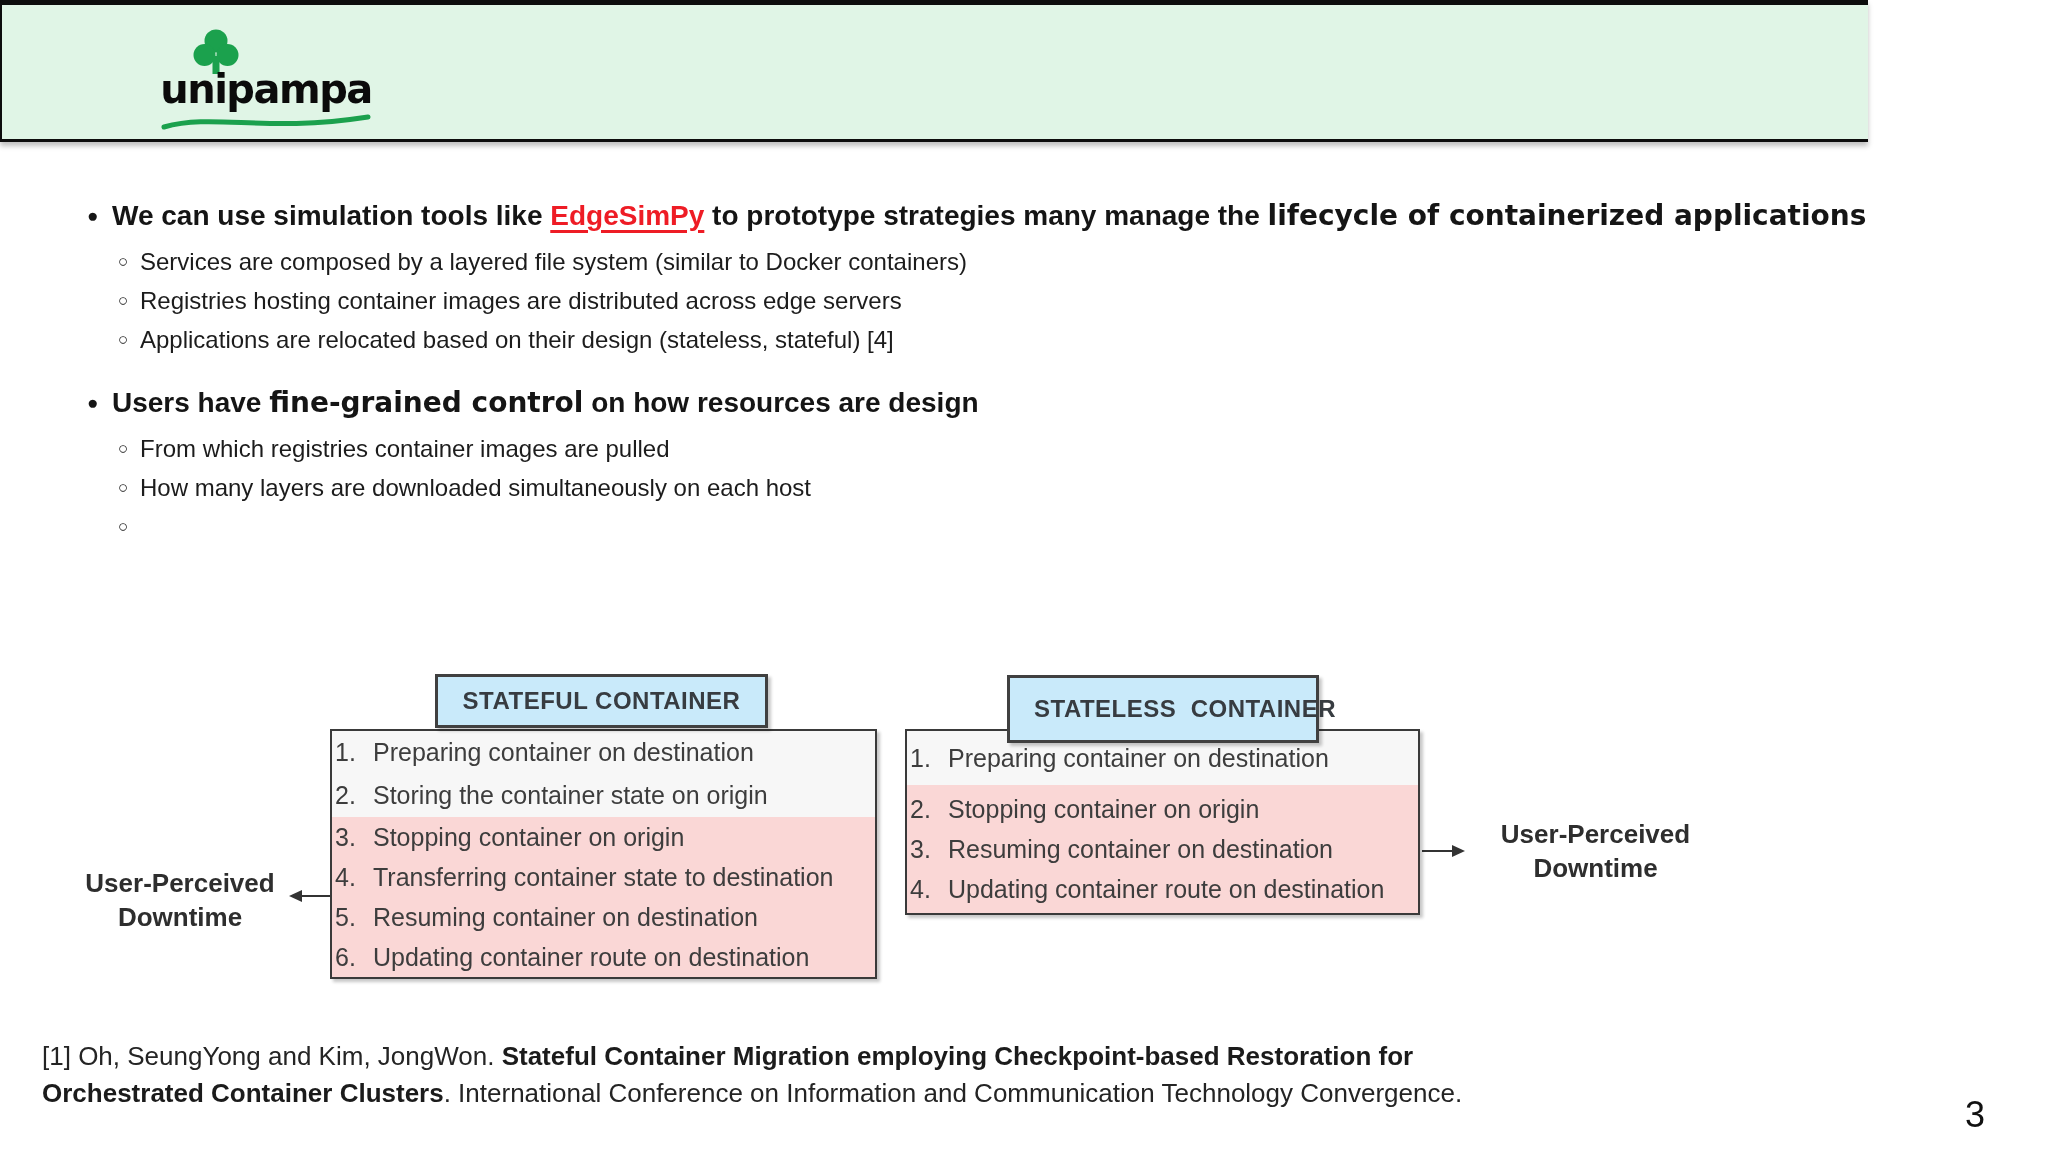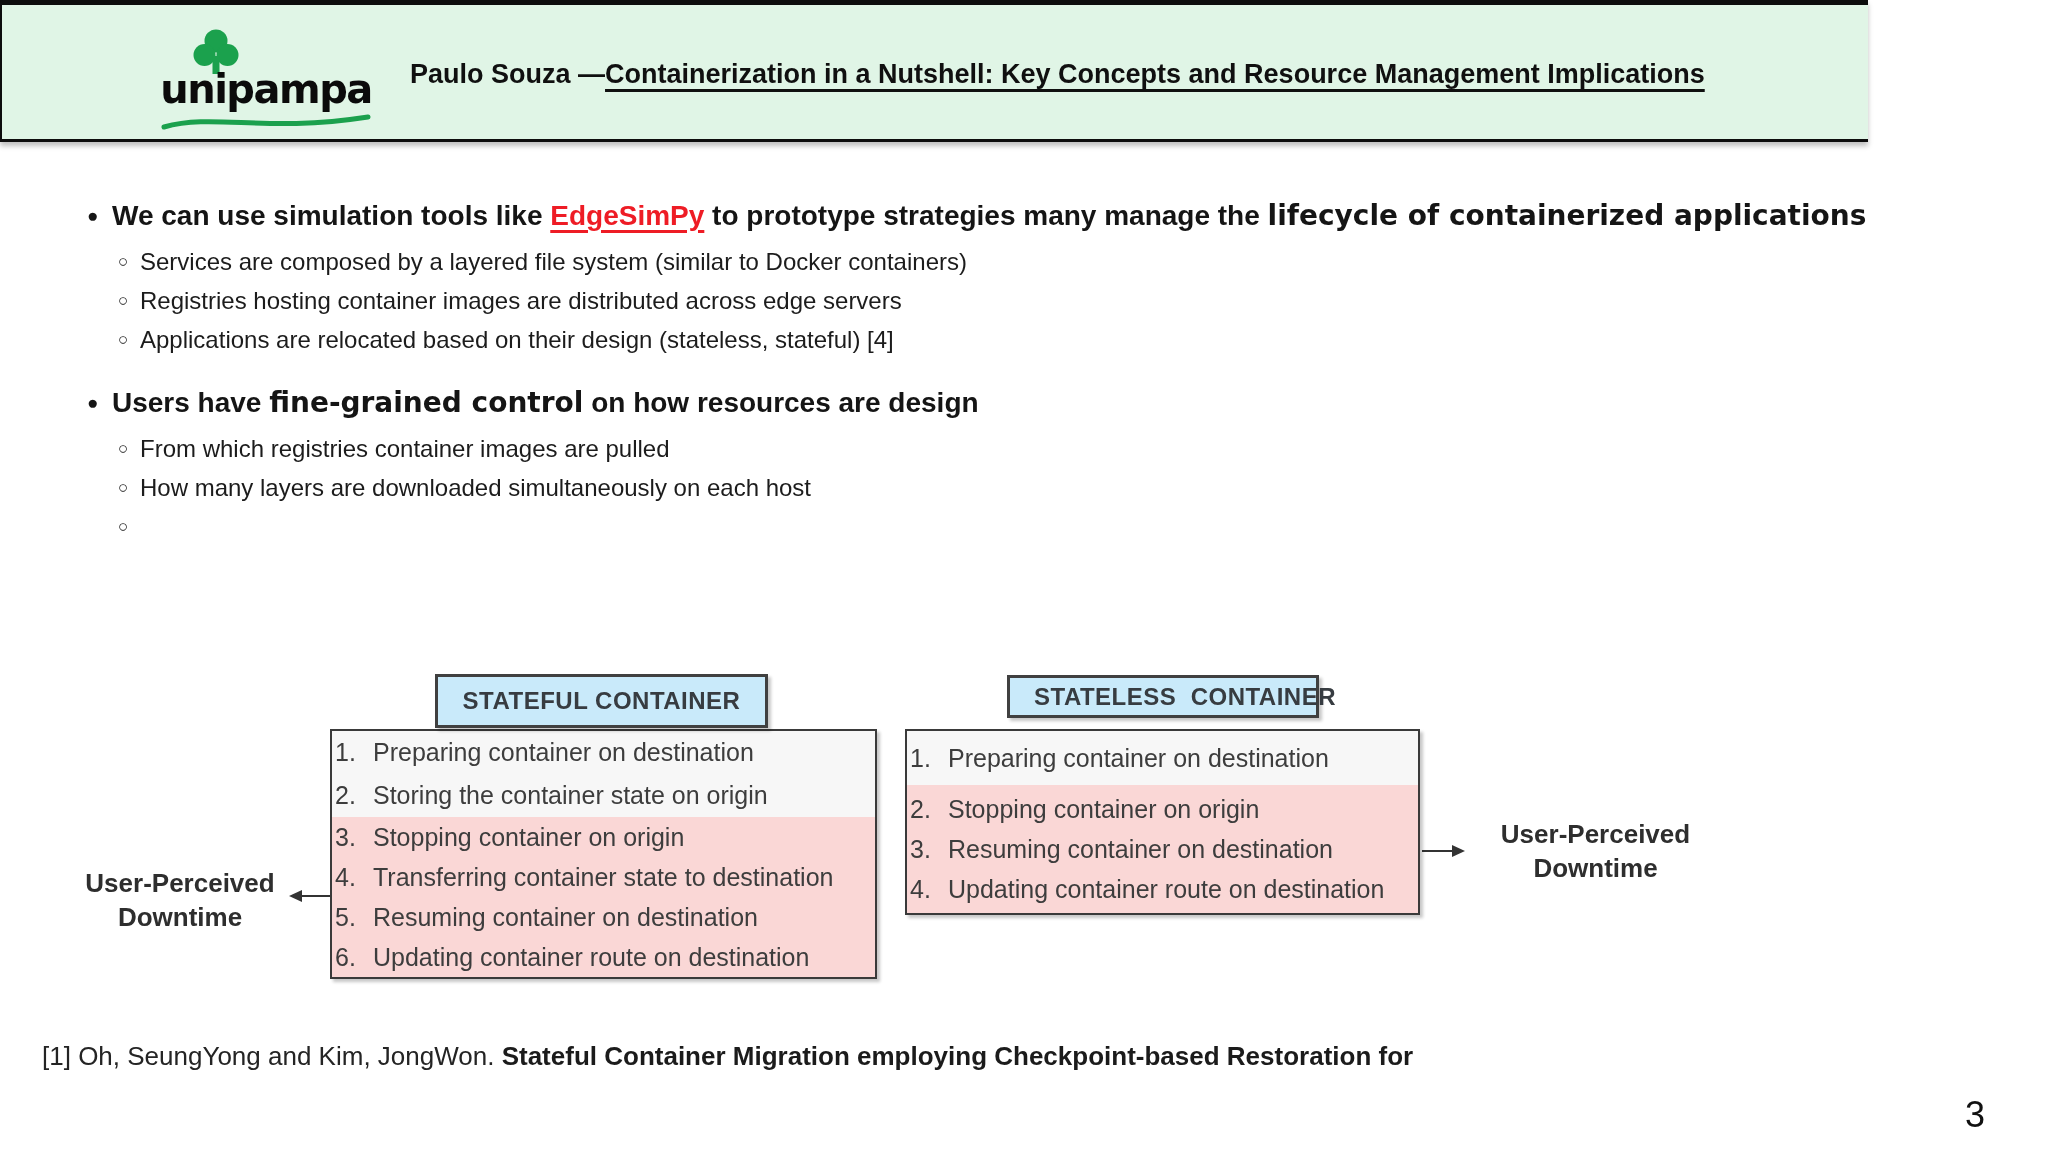--- a/index.html
+++ b/index.html
@@ -83,21 +83,21 @@
   .step-row .num{width:38px;flex:0 0 38px;}
   .st-full .phase.normal .step-row{height:43px;}
   .st-full .phase.downtime .step-row{height:41px;}
   .st-less .phase.normal .step-row{height:50px;}
   .st-less .phase.downtime .step-row{height:40px;}
 
   #stateful-title{left:435px;top:674px;width:333px;height:54px;}
   #stateful-box{left:330px;top:729px;width:547px;height:250px;}
   #stateful-box .phase.normal{height:86px;}
   #stateful-box .phase.downtime{height:160px;}
-  #stateless-title{left:1007px;top:675px;width:312px;height:43px;padding-left:44px;}
+  #stateless-title{left:1007px;top:675px;width:312px;height:68px;padding-left:44px;}
   #stateless-box{left:905px;top:729px;width:515px;height:186px;}
   #stateless-box .phase.normal{height:54px;}
   #stateless-box .phase.downtime{height:128px;}
 
   .downtime-label{
     position:absolute;text-align:center;font-weight:700;font-size:26px;
     line-height:34px;color:#2e2e2e;
   }
   #downtime-left{left:55px;top:866px;width:250px;}
   #downtime-right{left:1478px;top:817px;width:235px;}
@@ -129,24 +129,20 @@
       <circle cx="24" cy="13" r="11.5" fill="#1ba14d"></circle>
       <circle cx="12.5" cy="27" r="11" fill="#1ba14d"></circle>
       <circle cx="35.5" cy="27" r="11" fill="#1ba14d"></circle>
       <rect x="20.5" y="28" width="7" height="18" fill="#1ba14d"></rect>
     </svg>
     <div class="logo-word">unipampa</div>
     <svg class="logo-wave" viewBox="0 0 212 24">
       <path d="M4,16 C55,2 105,22 208,6" fill="none" stroke="#1ba14d" stroke-width="5" stroke-linecap="round"></path>
     </svg>
   </div>
-  <div class="header-title">
-    <span>Paulo Souza — </span>
-    <span class="title-link">Containerization in a Nutshell: Key Concepts and Resource Management Implications</span>
-  </div>
 </div>
 
 <div class="bullets">
 
   <div class="bullet-line">
     <span class="marker">●</span>
     <span><span>We can use simulation tools like </span><span class="tool-link">EdgeSimPy</span><span> to prototype strategies many manage the </span><span class="xbold">lifecycle of containerized applications</span></span>
   </div>
   <div class="sub-list">
     <div class="sub-line">
@@ -245,15 +241,16 @@
   <div>User-Perceived</div>
   <div>Downtime</div>
 </div>
 <div class="downtime-label" id="downtime-right">
   <div>User-Perceived</div>
   <div>Downtime</div>
 </div>
 
 <div class="footer">
   <div><span>[1] Oh, SeungYong and Kim, JongWon. </span><b>Stateful Container Migration employing Checkpoint-based Restoration for</b></div>
+  <div><b>Orchestrated Container Clusters</b><span>. International Conference on Information and Communication Technology Convergence.</span></div>
 </div>
 
 <div class="page-number">3</div>
 
 </body></html>

